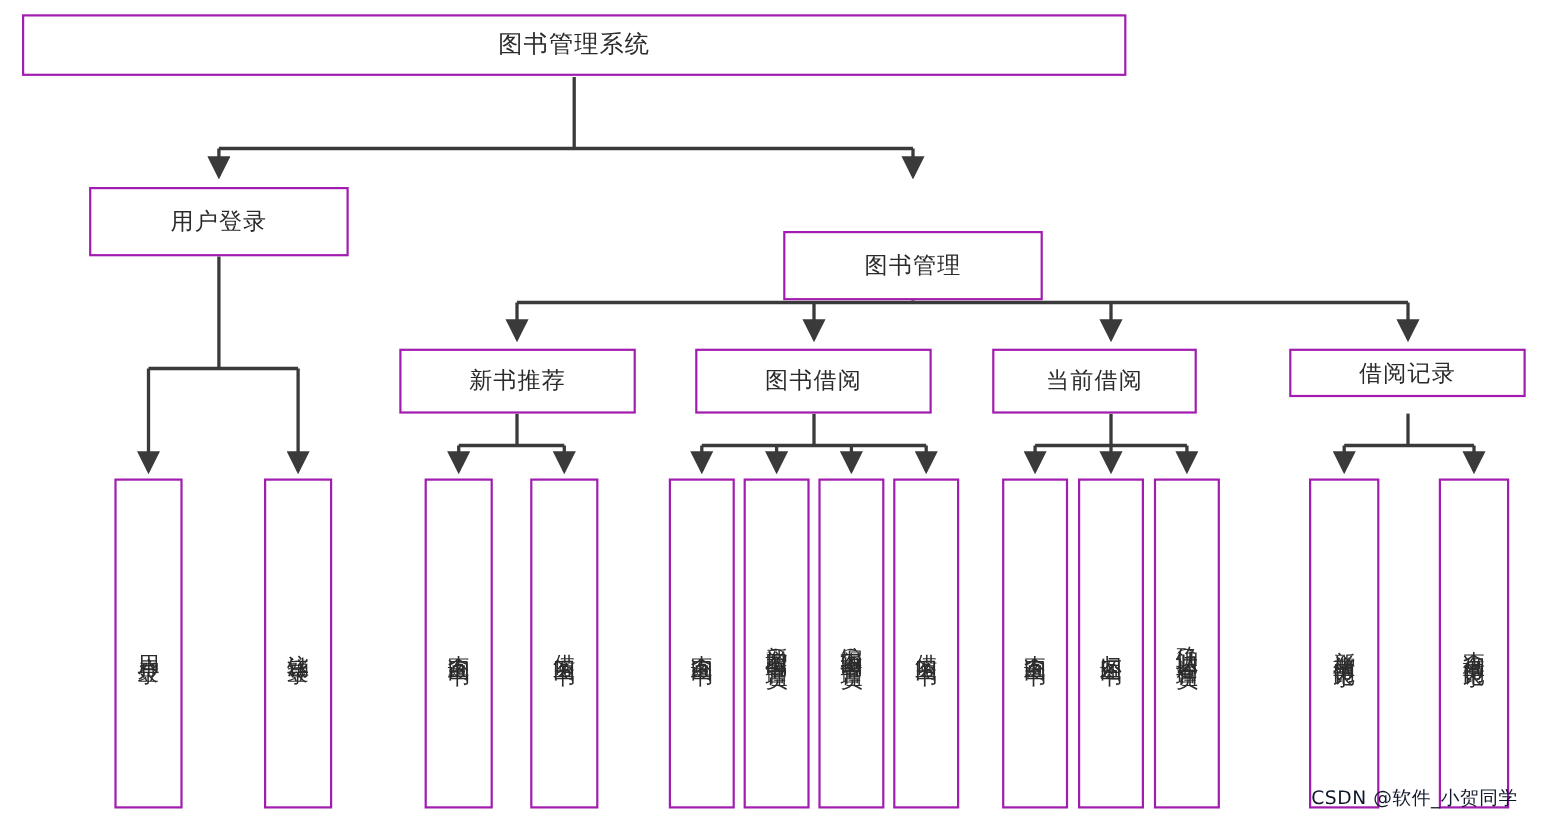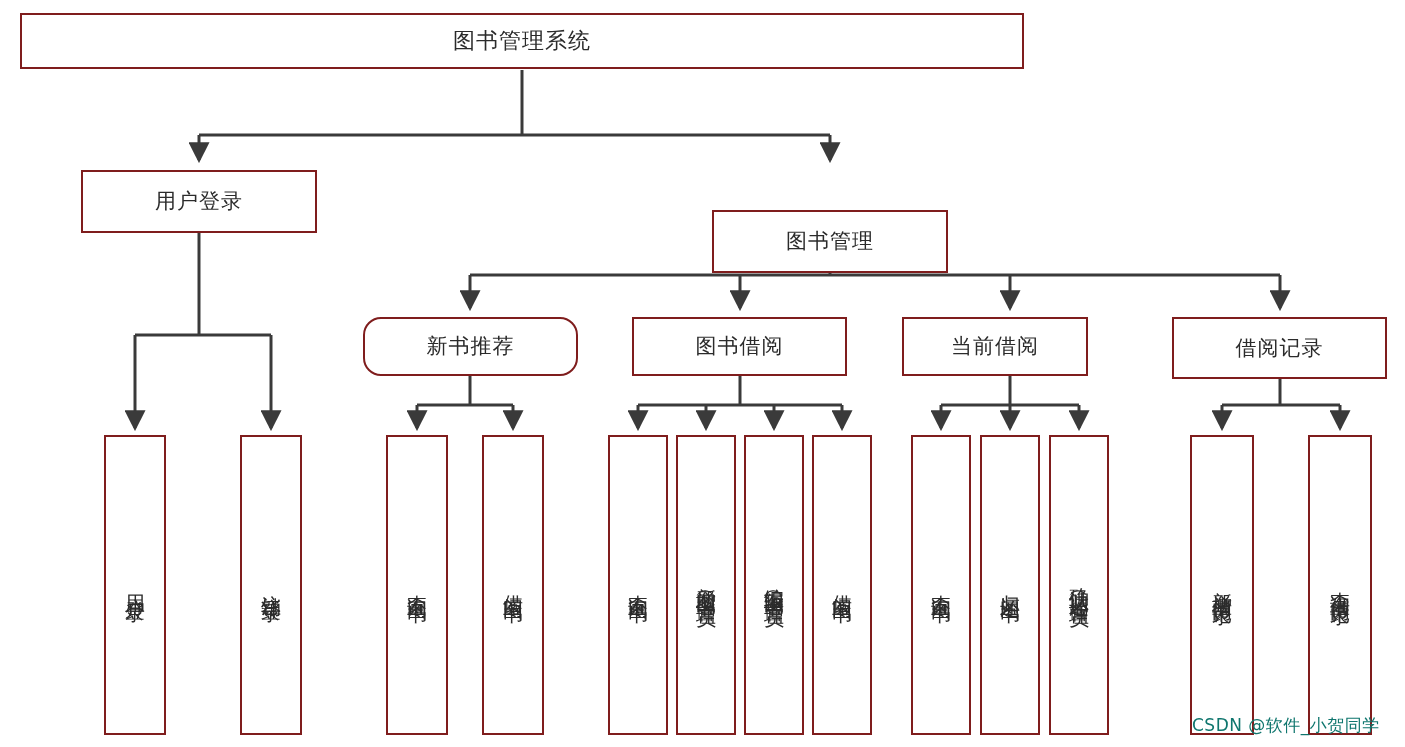--- a/index.html
+++ b/index.html
@@ -9,21 +9,21 @@
     font-family:"DejaVu Sans","Liberation Sans",sans-serif;
     overflow:hidden;
     position:relative;
   }
   #diagram{position:absolute;left:0;top:0;width:1405px;height:747px;}
 
   .node{
     position:absolute;
     box-sizing:border-box;
     background:#ffffff;
-    border:2px solid #7f1d1d;
+    border:2px solid #a21caf;
     display:flex;
     align-items:center;
     justify-content:center;
     color:#2b2b2b;
   }
   .node .label{
     text-align:center;
     line-height:1.18;
     white-space:nowrap;
   }
@@ -44,21 +44,21 @@
     font-size:20px;
     letter-spacing:3px;
     line-height:1.05;
     white-space:normal;
     max-height:290px;
   }
   .wm{
     position:absolute;
     left:1192px;top:714px;
     font-size:17px;
-    color:#0f766e;
+    color:#0f172a;
     letter-spacing:0.5px;
     white-space:nowrap;
     pointer-events:none;
   }
 </style>
 </head>
 <body>
 
 <svg id="diagram" viewBox="0 0 1405 747" xmlns="http://www.w3.org/2000/svg">
   <defs>
@@ -114,30 +114,30 @@
   <span class="label">图书管理系统</span>
 </div>
 
 <div class="node h-node" style="left:81px;top:170px;width:236px;height:63px;">
   <span class="label">用户登录</span>
 </div>
 <div class="node h-node" style="left:712px;top:170px;width:236px;height:63px;margin-top:40px;">
   <span class="label">图书管理</span>
 </div>
 
-<div class="node h-node" style="left:363px;top:317px;width:215px;height:59px;border-radius:18px;">
+<div class="node h-node" style="left:363px;top:317px;width:215px;height:59px;">
   <span class="label">新书推荐</span>
 </div>
 <div class="node h-node" style="left:632px;top:317px;width:215px;height:59px;">
   <span class="label">图书借阅</span>
 </div>
 <div class="node h-node" style="left:902px;top:317px;width:186px;height:59px;">
   <span class="label">当前借阅</span>
 </div>
-<div class="node h-node" style="left:1172px;top:317px;width:215px;height:62px;">
+<div class="node h-node" style="left:1172px;top:317px;width:215px;height:44px;">
   <span class="label">借阅记录</span>
 </div>
 
 <div class="node v-node" style="left:104px;top:435px;width:62px;height:300px;">
   <span class="label">用户登录</span>
 </div>
 <div class="node v-node" style="left:240px;top:435px;width:62px;height:300px;">
   <span class="label">注销登录</span>
 </div>
 

